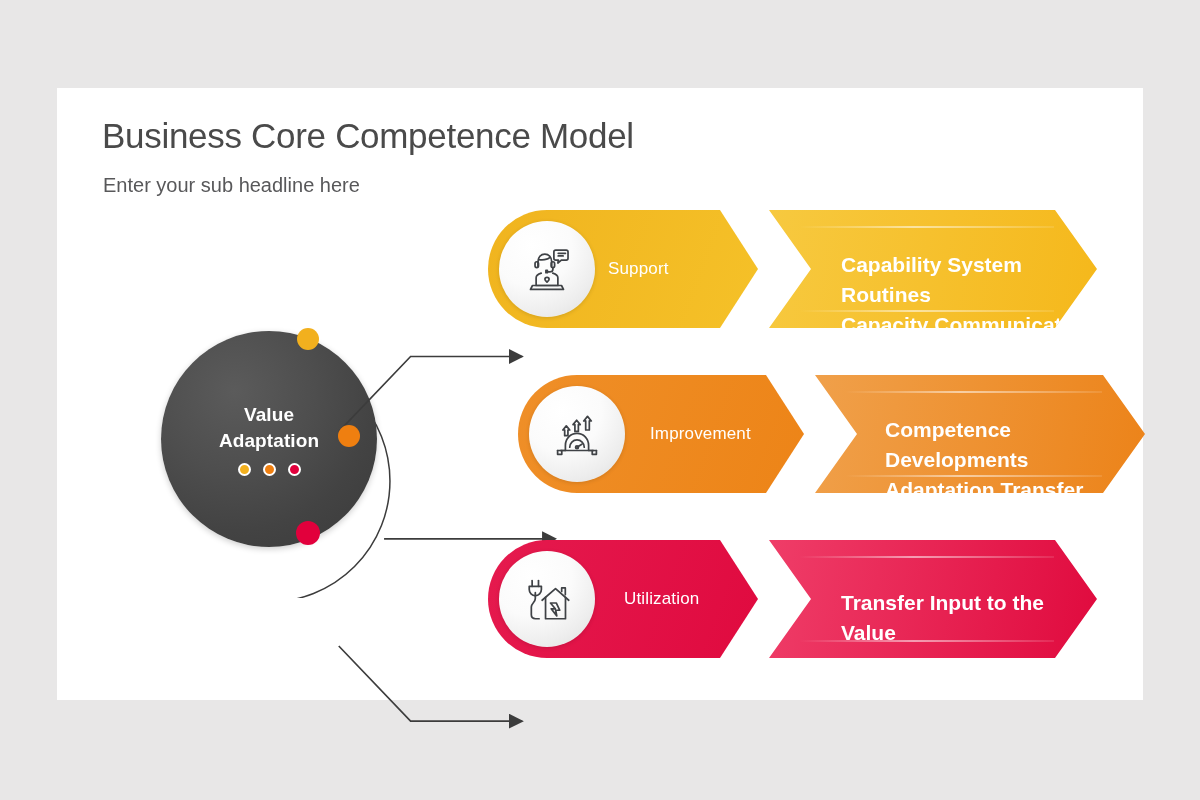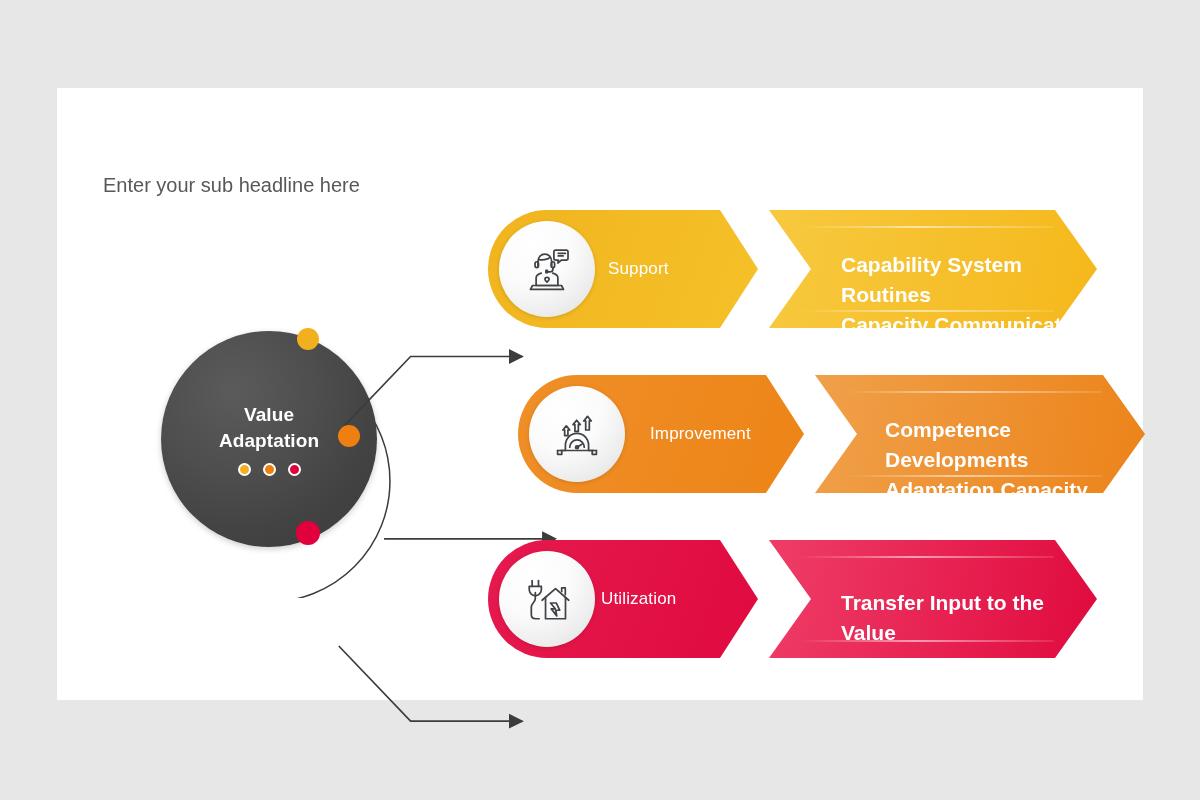--- a/index.html
+++ b/index.html
@@ -101,20 +101,21 @@
     box-shadow: 0 1px 4px rgba(0,0,0,0.13);
   }
   .row-icon-badge svg { display: block; }
 </style>
 </head>
 <body>
 
 <div id="slide-canvas">
   <div id="slide-card">
 
+    <h1 id="page-title">Business Core Competence Model</h1>
     <div id="page-subtitle">Enter your sub headline here</div>
 
     <div id="core-hub">
       <svg id="hub-arc" viewBox="0 0 320 310">
         <path d="M 111 113 L 166 113 A 121 121 0 0 1 166 355" transform="translate(0,-41)" fill="none" stroke="#3c3c3c" stroke-width="1.5"></path>
         <path d="M 111 113 L 166 113" transform="translate(0,-41)" fill="none" stroke="#3c3c3c" stroke-width="1.5"></path>
       </svg>
       <div id="core-circle">
         <div id="core-label">
           <div>Value</div>
@@ -174,21 +175,21 @@
                 <path d="M44.4 17.6h5.4"></path>
               </svg>
             </span>
           </div>
         </div>
         <div class="flow-row" style="left: 461px; top: 287px; width: 627px;">
           <div class="row-desc-block" style="left: 297px; width: 330px; background: linear-gradient(100deg, rgb(240, 160, 74) 0%, rgb(236, 131, 25) 100%);">
             <div class="desc-sheen top"></div>
             <div class="desc-sheen bottom"></div>
             <div class="row-desc-text" style="left: 70px; top: 40px;">Competence Developments
-Adaptation Capacity</div>
+Adaptation Transfer</div>
           </div>
           <div class="row-label-block" style="width: 286px; background: linear-gradient(110deg, rgb(239, 143, 40) 0%, rgb(237, 132, 23) 100%);">
             <div class="row-label-text" style="left: 132px;">Improvement</div>
           </div>
           <div class="row-icon-badge">
             <span>
               <svg width="58" height="58" viewBox="0 0 64 64" fill="none" stroke="#3f4246" stroke-width="1.9" stroke-linecap="round" stroke-linejoin="round">
                 <path d="M16.4 27.6l3.8-4.6 3.8 4.6h-2v6.2h-3.6v-6.2z"></path>
                 <path d="M27.6 21.6l4-4.8 4 4.8h-2.1v7.6h-3.8v-7.6z"></path>
                 <path d="M39.4 17.6l4.2-5 4.2 5h-2.2v10h-4v-10z"></path>
@@ -203,21 +204,21 @@
             </span>
           </div>
         </div>
         <div class="flow-row" style="left: 431px; top: 452px; width: 609px;">
           <div class="row-desc-block" style="left: 281px; width: 328px; background: linear-gradient(100deg, rgb(239, 61, 104) 0%, rgb(224, 10, 62) 100%);">
             <div class="desc-sheen top"></div>
             <div class="desc-sheen bottom"></div>
             <div class="row-desc-text" style="left: 72px; top: 48px;">Transfer Input to the Value</div>
           </div>
           <div class="row-label-block" style="width: 270px; background: linear-gradient(110deg, rgb(229, 26, 78) 0%, rgb(224, 10, 63) 100%);">
-            <div class="row-label-text" style="left: 113px;">Utilization</div>
+            <div class="row-label-text" style="left: 136px;">Utilization</div>
           </div>
           <div class="row-icon-badge">
             <span>
               <svg width="58" height="58" viewBox="0 0 64 64" fill="none" stroke="#3f4246" stroke-width="1.9" stroke-linecap="round" stroke-linejoin="round">
                 <path d="M15.6 11.6v6.4"></path>
                 <path d="M22.6 11.6v6.4"></path>
                 <path d="M12.4 18h13.4v3.6a6.7 6.7 0 0 1-13.4 0z"></path>
                 <path d="M19.1 28.3v3.2c0 4.4-4.4 4.8-4.4 9.4v8.6c0 2.6 2 4.3 4.6 4.3h4"></path>
                 <path d="M19.1 25v3.3"></path>
                 <path d="M26.6 33.4L41.4 20.6 56 33.4"></path>

